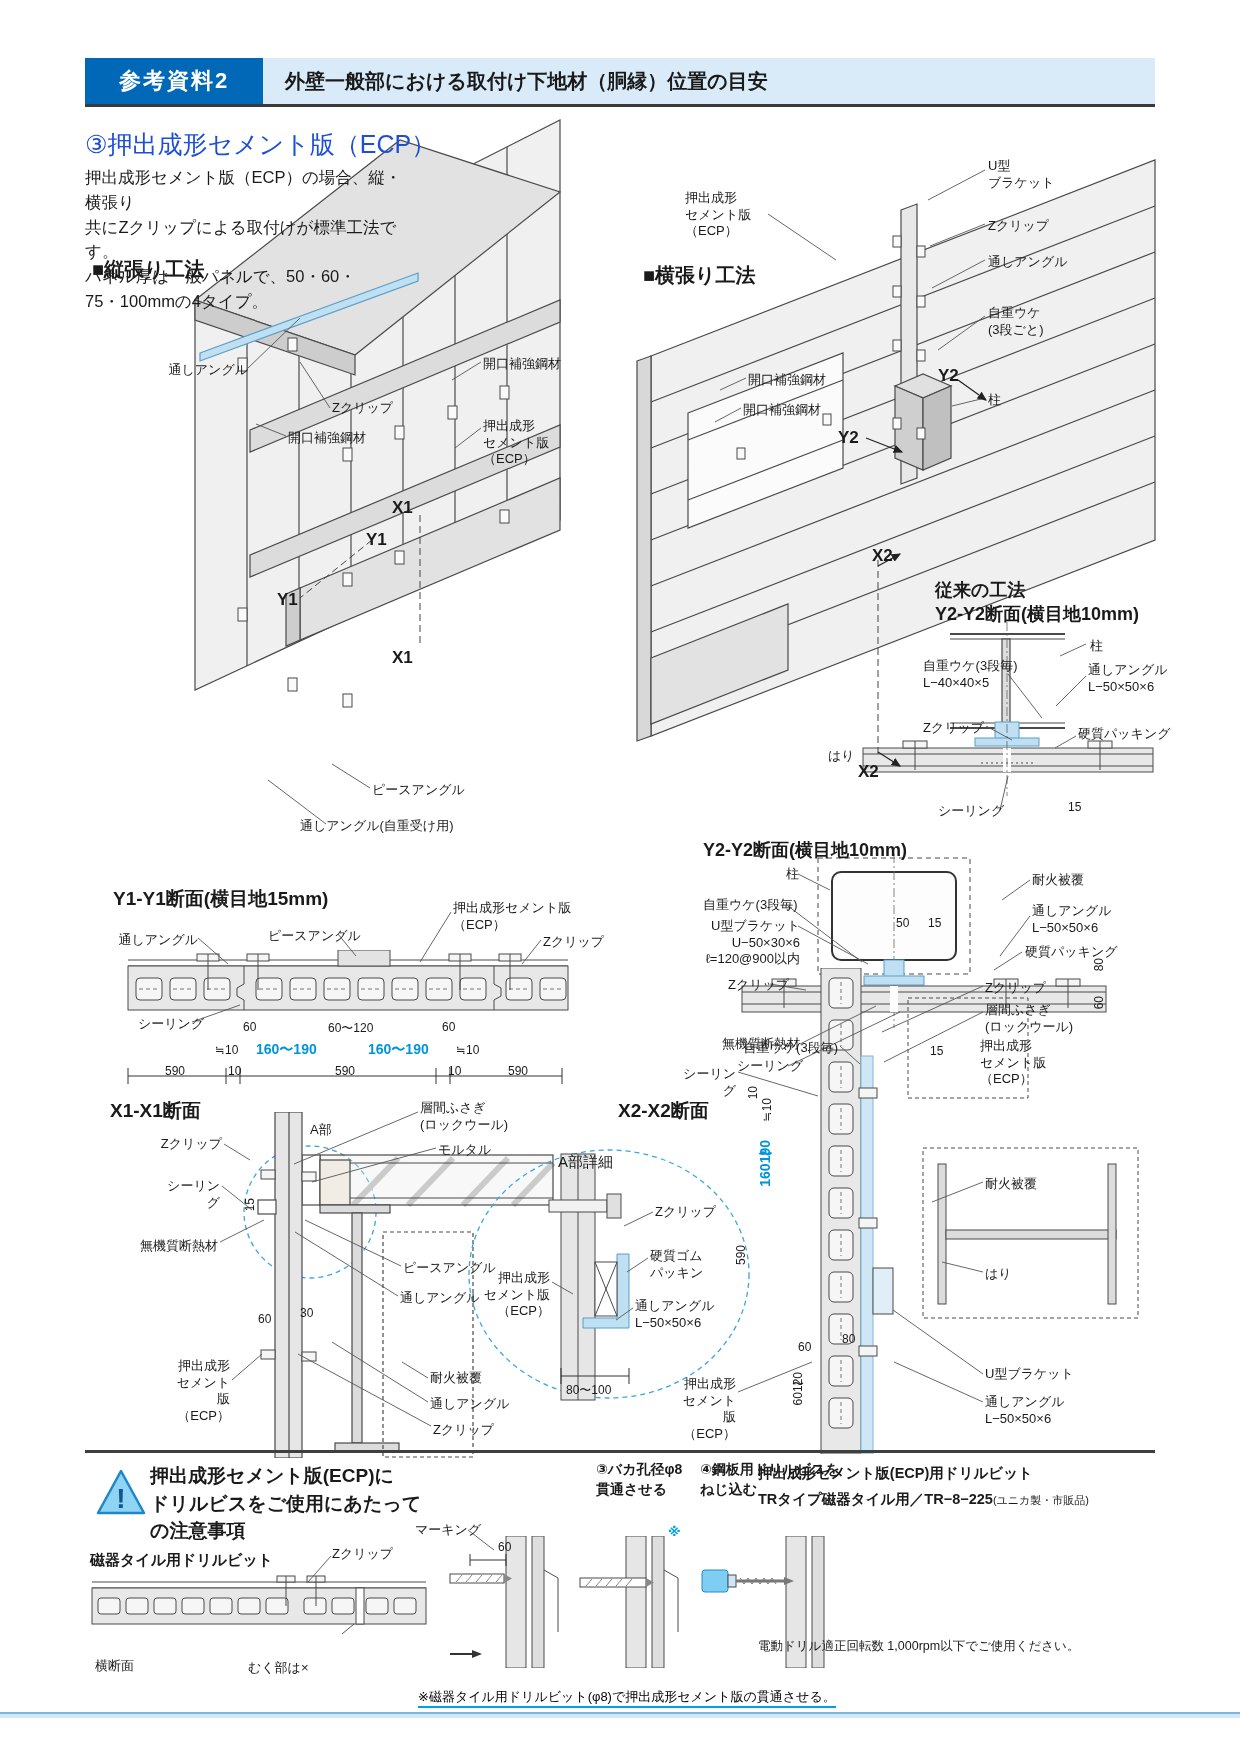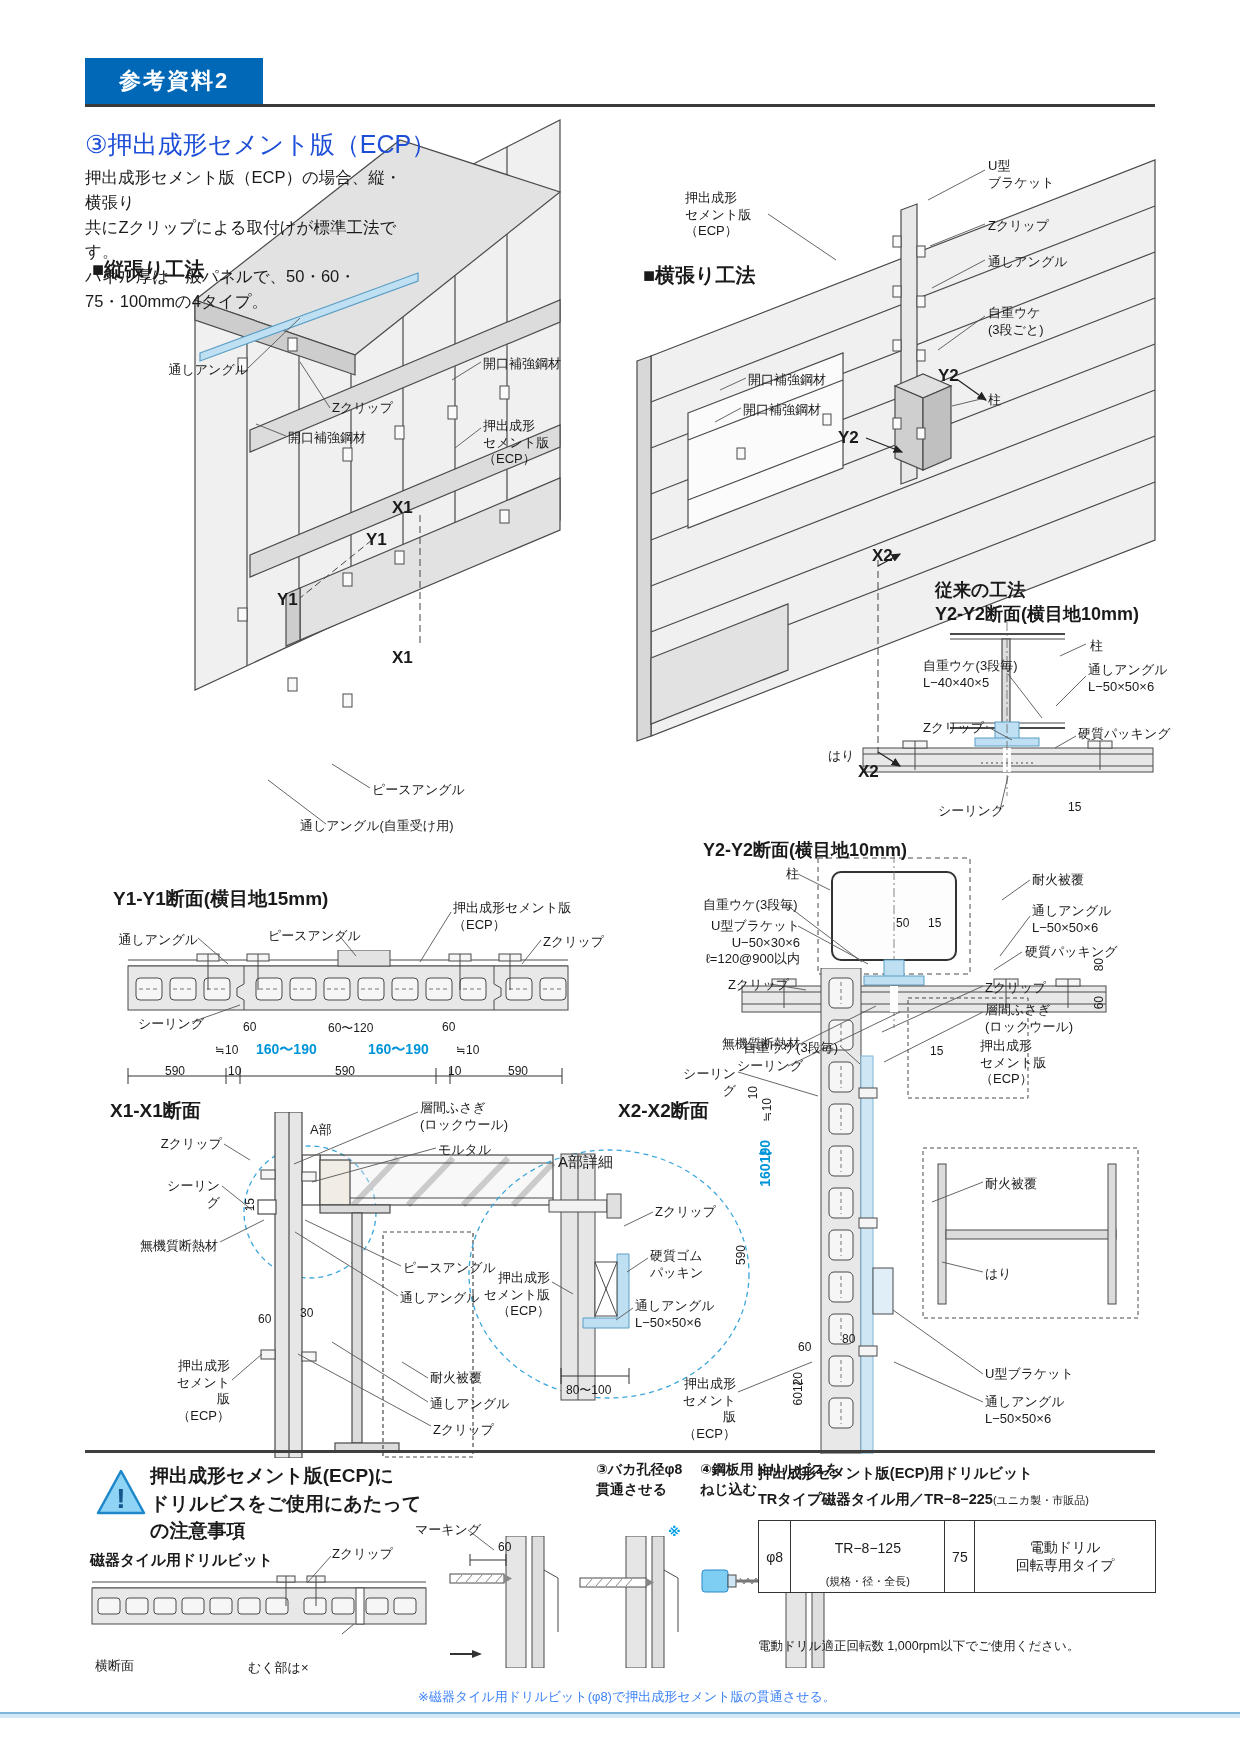--- a/index.html
+++ b/index.html
@@ -19,22 +19,22 @@
   .hdr-box{position:absolute;left:85px;top:58px;width:178px;height:46px;background:#0068b7;color:#fff;
            font-size:22px;font-weight:bold;text-align:center;line-height:46px;letter-spacing:2px;z-index:3}
   .hdr-band{position:absolute;left:263px;top:58px;width:892px;height:46px;background:#d9ebf8;
             font-size:20px;font-weight:bold;line-height:46px;padding-left:22px;z-index:3}
   .hdr-rule{position:absolute;left:85px;top:104px;width:1070px;height:3px;background:#3a3a3a;z-index:3}
   .intro-h{position:absolute;left:85px;top:128px;font-size:25px;font-weight:normal;color:#1d4ed8;z-index:3}
   .intro-b{position:absolute;left:85px;top:165px;width:330px;font-size:16.5px;line-height:1.5;white-space:pre-line;z-index:3}
   .rule-caution{position:absolute;left:85px;top:1450px;width:1070px;height:3px;background:#3f3f3f;z-index:3}
   .caution-h{position:absolute;left:150px;top:1462px;font-size:19px;font-weight:bold;line-height:1.45;white-space:pre-line;z-index:3}
   .step-h{position:absolute;font-size:14px;font-weight:bold;line-height:1.4;white-space:pre-line;z-index:3}
-  .note-blue{position:absolute;left:418px;top:1688px;font-size:13px;color:#3b82f6;border-bottom:2px solid #00a0e9;
-             padding-bottom:9px;z-index:3}
+  .note-blue{position:absolute;left:418px;top:1688px;font-size:13px;color:#000000;border-bottom:2px solid #00a0e9;
+             padding-bottom:0;z-index:3}
   .tbl{position:absolute;left:758px;top:1520px;width:398px;border-collapse:collapse;z-index:3;background:#fff}
   .tbl th,.tbl td{border:1.5px solid #333;font-size:14px;text-align:center;vertical-align:middle;white-space:pre-line}
   .tbl th{height:34px;font-weight:bold;background:#fff}
   .tbl td{height:72px}
   .tbl .small{font-size:11px}
   .tbl-t1{position:absolute;left:758px;top:1464px;font-size:14.5px;font-weight:bold;z-index:3}
   .tbl-t2{position:absolute;left:758px;top:1490px;font-size:14.5px;font-weight:bold;z-index:3}
   .tbl-t2 .sm{font-size:11px;font-weight:normal}
   .tbl-note{position:absolute;left:758px;top:1638px;font-size:12.5px;z-index:3}
   .footer-band{position:absolute;left:0;top:1712px;width:1240px;height:42px;background:#d3e8f6;
@@ -43,20 +43,21 @@
   .footer-code{position:absolute;left:1003px;top:1719px;background:#fff;border:1.5px solid #333;
                font-size:14px;font-weight:bold;padding:2px 10px;z-index:4}
   .footer-page{position:absolute;left:1115px;top:1716px;font-size:22px;z-index:4}
 </style>
 </head>
 <body>
 
 <div class="page">
 
   <div class="hdr-box">参考資料2</div>
+  <div class="hdr-band">外壁一般部における取付け下地材（胴縁）位置の目安</div>
   <div class="hdr-rule"></div>
 
   <div class="intro-h">③押出成形セメント版（ECP）</div>
   <div class="intro-b">押出成形セメント版（ECP）の場合、縦・横張り
 共にZクリップによる取付けが標準工法です。
 パネル厚は一般パネルで、50・60・
 75・100mmの4タイプ。</div>
 
   <svg class="diag" style="left:88px;top:118px" width="480" height="724" viewBox="0 0 480 724">
     <g stroke="#4a4a4a" stroke-width="1.2">
@@ -532,30 +533,20 @@
   </svg>
 
   <div class="note-blue">※磁器タイル用ドリルビット(φ8)で押出成形セメント版の貫通させる。</div>
 
   <div class="tbl-t1">押出成形セメント版(ECP)用ドリルビット</div>
   <div class="tbl-t2">
     <span>TRタイプ磁器タイル用／TR−8−225</span><span class="sm">(ユニカ製・市販品)</span>
   </div>
   <table class="tbl">
     <tbody>
-    <tr>
-      <td>φ8</td>
-      <td>
-        <span>TR−8−125</span><br>
-        <span class="small">(規格・径・全長)</span>
-      </td>
-      <td>75</td>
-      <td>電動ドリル
-回転専用タイプ</td>
-    </tr>
   </tbody>
     </table>
   <div class="tbl-note">電動ドリル適正回転数 1,000rpm以下でご使用ください。</div>
 
   <div class="footer-band"></div>
   <div class="footer-brand">プレートアンカー</div>
   <div class="footer-code">あと施工-32</div>
   <div class="footer-page">10</div>
 
   <svg class="leader" width="1240" height="1754" viewBox="0 0 1240 1754">

